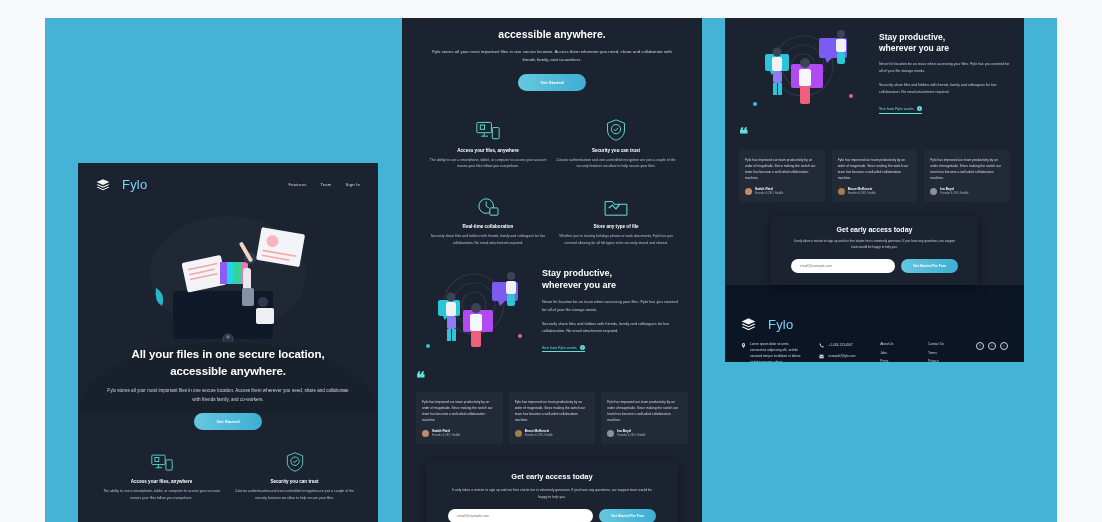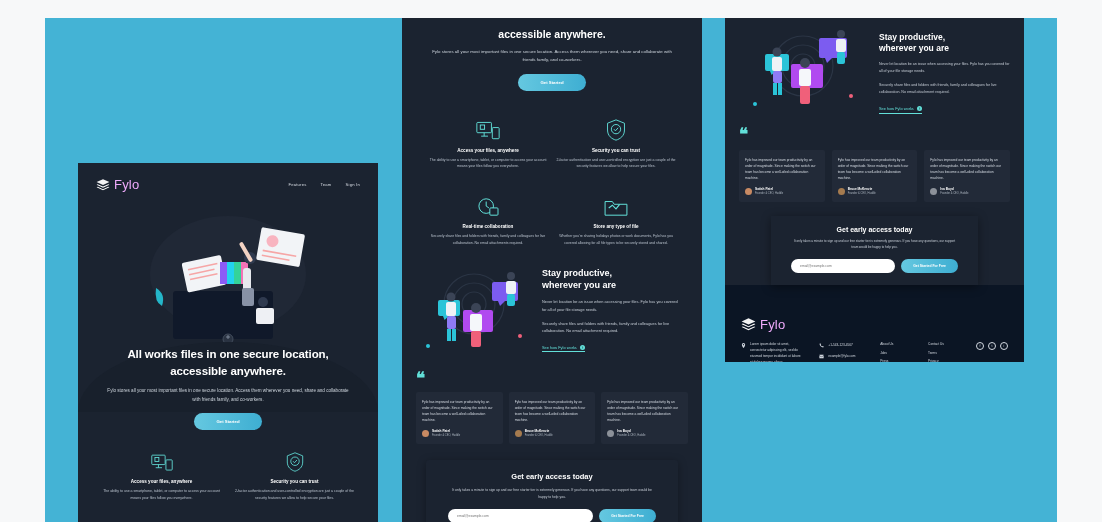--- a/index.html
+++ b/index.html
@@ -16,21 +16,21 @@
     overflow: hidden;
   }
 
   
   .panel { position: absolute; background: #1b2330; overflow: hidden; }
   .panel-dark2 { background: #0b1524; }
 
   
   #panel1 { left: 33px; top: 145px; width: 300px; height: 359px; }
   .p1-nav { display: flex; align-items: center; justify-content: space-between; padding: 14px 18px 0 18px; }
-  .logo { display: flex; align-items: center; gap: 4px; color: #f0abfc; }
+  .logo { display: flex; align-items: center; gap: 12px; color: #7dd3fc; }
   .logo .glyph { display: block; }
   .logo .word { font-size: 13px; letter-spacing: .2px; font-weight: 400; }
   .p1-navlinks { display: flex; gap: 14px; }
   .p1-navlinks span { color: #d8dde4; font-size: 4.2px; letter-spacing: .2px; }
   .hero-art { position: relative; height: 150px; margin-top: 4px; }
   .p1-hero-txt { text-align: center; padding: 0 26px; position: relative; z-index: 3; }
   .p1-hero-txt h1 { color: #fff; font-size: 11.5px; line-height: 1.45; font-weight: 700; letter-spacing: -.1px; }
   .p1-hero-txt p { color: #cdd4dc; font-size: 4.6px; line-height: 1.85; margin-top: 8px; }
   .btn-cta {
     display: inline-block; margin-top: 9px;
@@ -155,21 +155,21 @@
         <path d="M78 92 q10 6 6 18 q-8-4-6-18z" fill="#24b6c9"></path>
         <circle cx="150" cy="143" r="5" fill="#2a3342" stroke="#4a5565" stroke-width=".8"></circle>
         <path d="M148 141h4M150 139v4" stroke="#8c97a8" stroke-width=".8"></path>
       </svg>
     </div>
 
     <div class="p1-curve"></div>
 
     <div class="p1-hero-txt">
       <h1>
-        <span>All works files in one secure location,</span><br>
+        <span>All your files in one secure location,</span><br>
         <span>accessible anywhere.</span>
       </h1>
       <p>Fylo stores all your most important files in one secure location. Access them wherever you need, share and collaborate with friends family, and co-workers.</p>
       <button class="btn-cta">Get Started</button>
     </div>
 
     <div class="p1-features">
       <div class="feat">
         <div class="ico">
           <svg width="22" height="18" viewBox="0 0 28 22" fill="none" stroke="#62e0d9" stroke-width="1.1">

